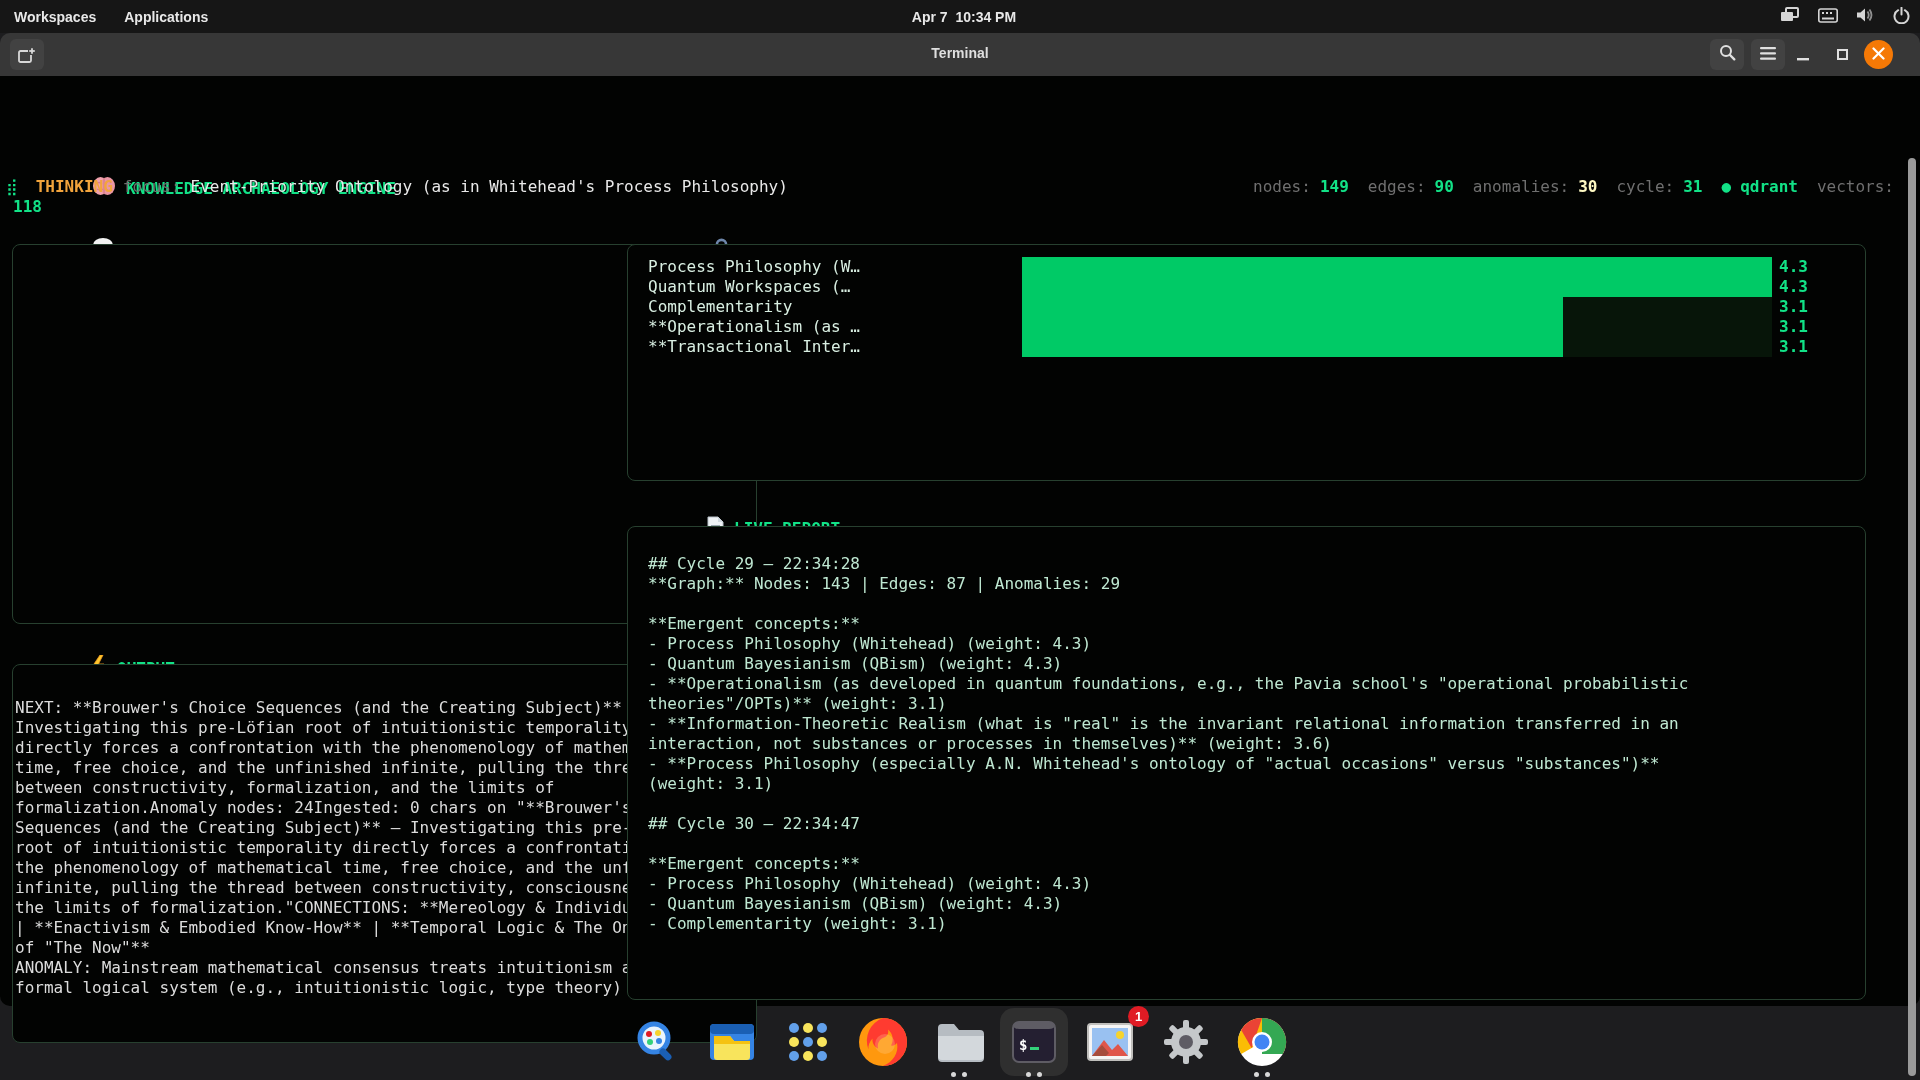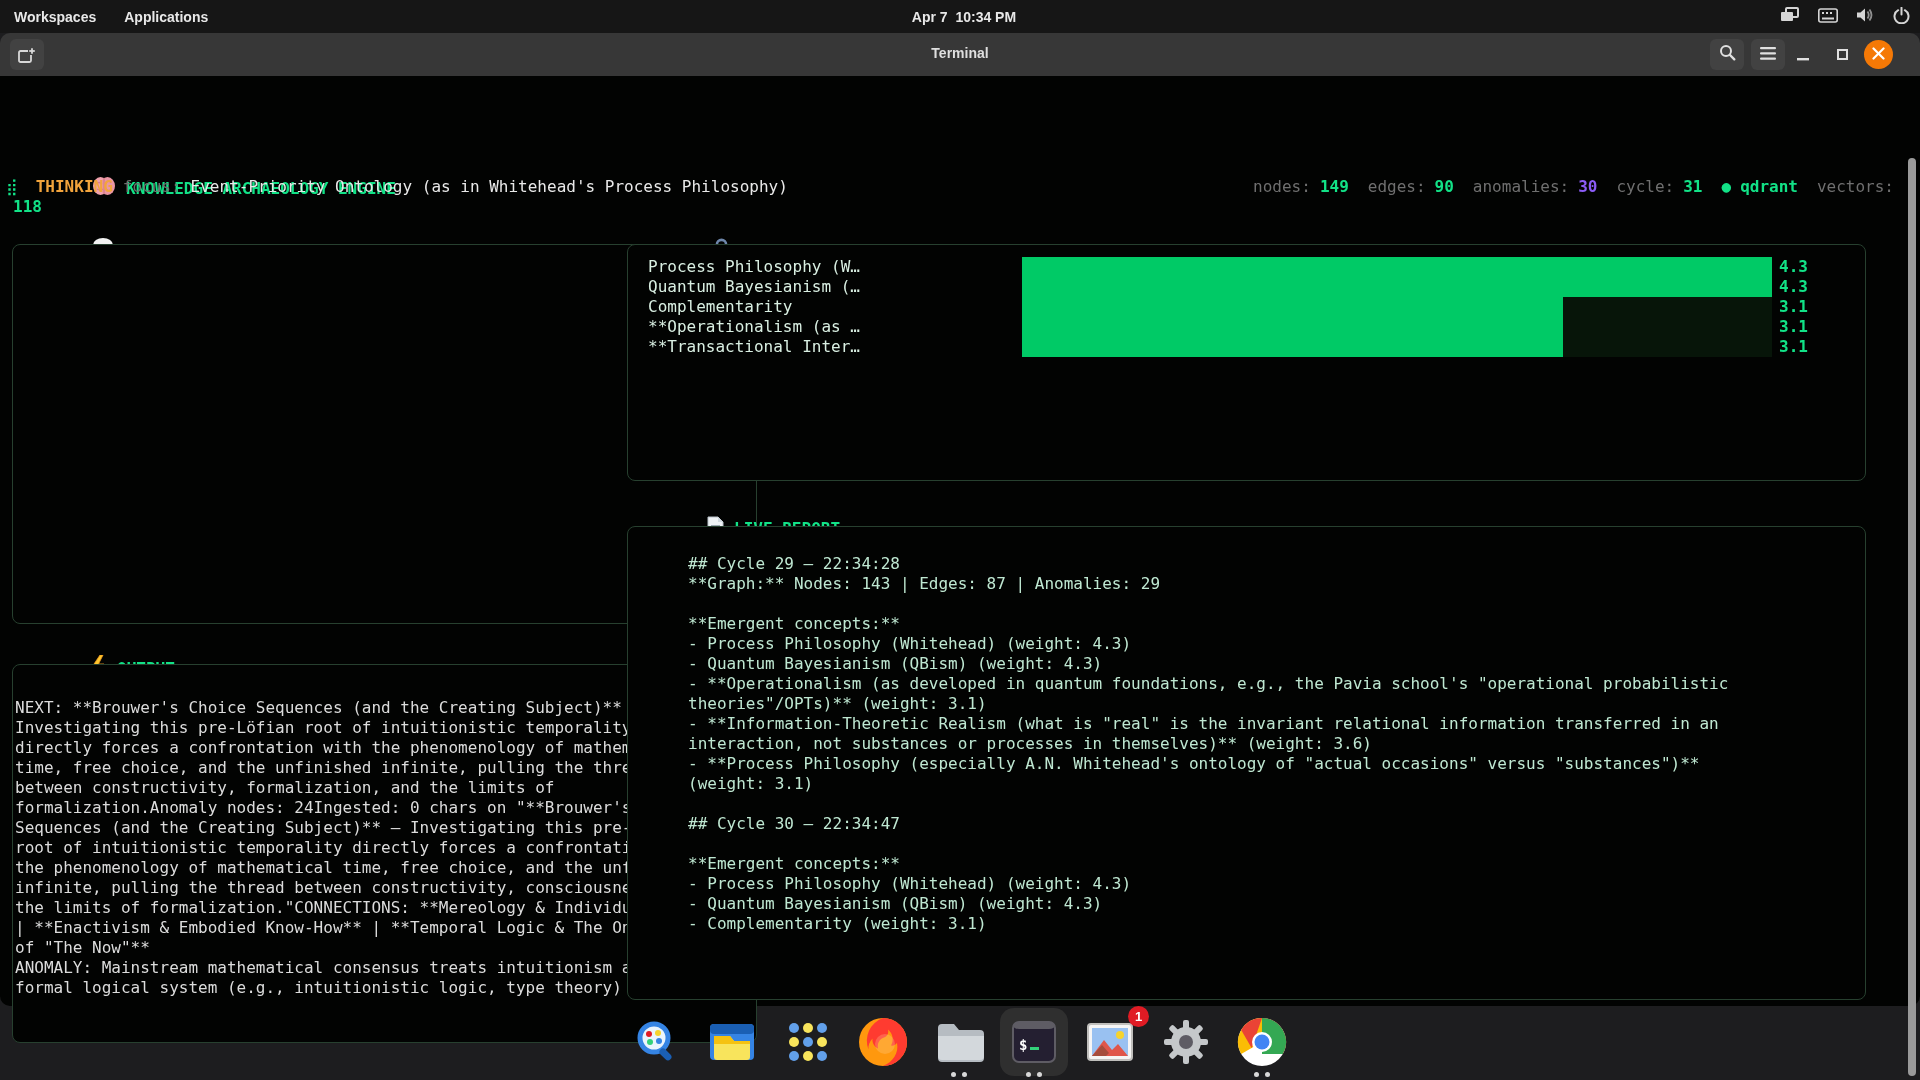--- a/index.html
+++ b/index.html
@@ -23,21 +23,21 @@
             display:flex; align-items:center; justify-content:center; }
   .tb-glyph { position:absolute; top:6px; width:34px; height:31px; display:flex; align-items:center; justify-content:center; }
   .close-btn { position:absolute; top:7px; width:29px; height:29px; border-radius:50%; background:#f57906;
                display:flex; align-items:center; justify-content:center; }
 
   .terminal { position:absolute; left:0; top:76px; width:1920px; height:930px; background:#020302;
               border-radius:0 0 10px 10px; }
   .mono { font-family:"DejaVu Sans Mono",monospace; font-size:16px; line-height:20px; white-space:pre; }
   .b { font-weight:bold; }
   .green { color:#12e287; } .yellow { color:#f2a43c; } .blue { color:#4f9ff5; }
-  .red { color:#8b5cf6; } .gray { color:#6f6f6f; } .white { color:#e9e9e9; }
+  .red { color:#fef9c3; } .gray { color:#6f6f6f; } .white { color:#e9e9e9; }
   .pale { color:#d9efe2; } .report-text { color:#bfe8d2; } .out-text { color:#dcdcdc; }
 
   .panel-box { position:absolute; border:1px solid #27402f; border-radius:8px; background:#020302; }
   .stat-pair { margin-left:19px; }
   .stat-val { margin-left:9px; }
   .line20 { height:20px; }
 
   .bar-track { position:absolute; background:#071509; }
   .bar { position:absolute; height:20px; background:#00ca66; }
 
@@ -211,21 +211,21 @@
             <circle cx="14.5" cy="7.5" r="4.6" stroke="#6e87ab" stroke-width="2.6" fill="none"></circle>
             <line x1="9.5" y1="12.5" x2="12.5" y2="9.5" stroke="#8fa7c9" stroke-width="2.6"></line>
           </svg>
       </span>
       <span class="green b">EMERGENT CONCEPTS</span>
     </div>
     <div class="panel-box" style="left:627px; top:168px; width:1239px; height:237px;"></div>
     <div class="bar-track" style="left:1022px; top:181px; width:750px; height:100px;"></div>
     <div>
       <div class="abs mono pale line20" style="left:648px; top:181px;">Process Philosophy (W…</div>
-      <div class="abs mono pale line20" style="left:648px; top:201px;">Quantum Bayesianism (…</div>
+      <div class="abs mono pale line20" style="left:648px; top:201px;">Quantum Workspaces (…</div>
       <div class="abs mono pale line20" style="left:648px; top:221px;">Complementarity</div>
       <div class="abs mono pale line20" style="left:648px; top:241px;">**Operationalism (as …</div>
       <div class="abs mono pale line20" style="left:648px; top:261px;">**Transactional Inter…</div>
       <div class="bar" style="left: 1022px; top: 181px; width: 750px; background: rgb(0, 202, 102);"></div>
       <div class="bar" style="left: 1022px; top: 201px; width: 750px; background: rgb(0, 202, 102);"></div>
       <div class="bar" style="left: 1022px; top: 221px; width: 541px; background: rgb(0, 202, 102);"></div>
       <div class="bar" style="left: 1022px; top: 241px; width: 541px; background: rgb(0, 202, 102);"></div>
       <div class="bar" style="left: 1022px; top: 261px; width: 541px; background: rgb(0, 202, 102);"></div>
       <div class="abs mono green b line20" style="left:1779px; top:181px;">4.3</div>
       <div class="abs mono green b line20" style="left:1779px; top:201px;">4.3</div>
@@ -240,21 +240,21 @@
             <path d="M1 1 h10 l5 5 v14 h-15 z" fill="#eef2f5" stroke="#b9c2c9" stroke-width="1"></path>
             <path d="M11 1 v5 h5" fill="#cfd8de"></path>
             <rect x="4" y="9" width="9" height="1.6" fill="#9aa7b0"></rect>
             <rect x="4" y="12.5" width="9" height="1.6" fill="#9aa7b0"></rect>
             <rect x="4" y="16" width="6" height="1.6" fill="#9aa7b0"></rect>
           </svg>
       </span>
       <span class="green b">LIVE REPORT</span>
     </div>
     <div class="panel-box" style="left:627px; top:450px; width:1239px; height:474px;"></div>
-    <div class="abs" style="left:648px; top:478px;margin-left:40px;">
+    <div class="abs" style="left:648px; top:478px;">
       <div class="mono report-text line20">## Cycle 29 — 22:34:28</div>
       <div class="mono report-text line20">**Graph:** Nodes: 143 | Edges: 87 | Anomalies: 29</div>
       <div class="mono report-text line20"></div>
       <div class="mono report-text line20">**Emergent concepts:**</div>
       <div class="mono report-text line20">- Process Philosophy (Whitehead) (weight: 4.3)</div>
       <div class="mono report-text line20">- Quantum Bayesianism (QBism) (weight: 4.3)</div>
       <div class="mono report-text line20">- **Operationalism (as developed in quantum foundations, e.g., the Pavia school's "operational probabilistic</div>
       <div class="mono report-text line20">theories"/OPTs)** (weight: 3.1)</div>
       <div class="mono report-text line20">- **Information-Theoretic Realism (what is "real" is the invariant relational information transferred in an</div>
       <div class="mono report-text line20">interaction, not substances or processes in themselves)** (weight: 3.6)</div>

